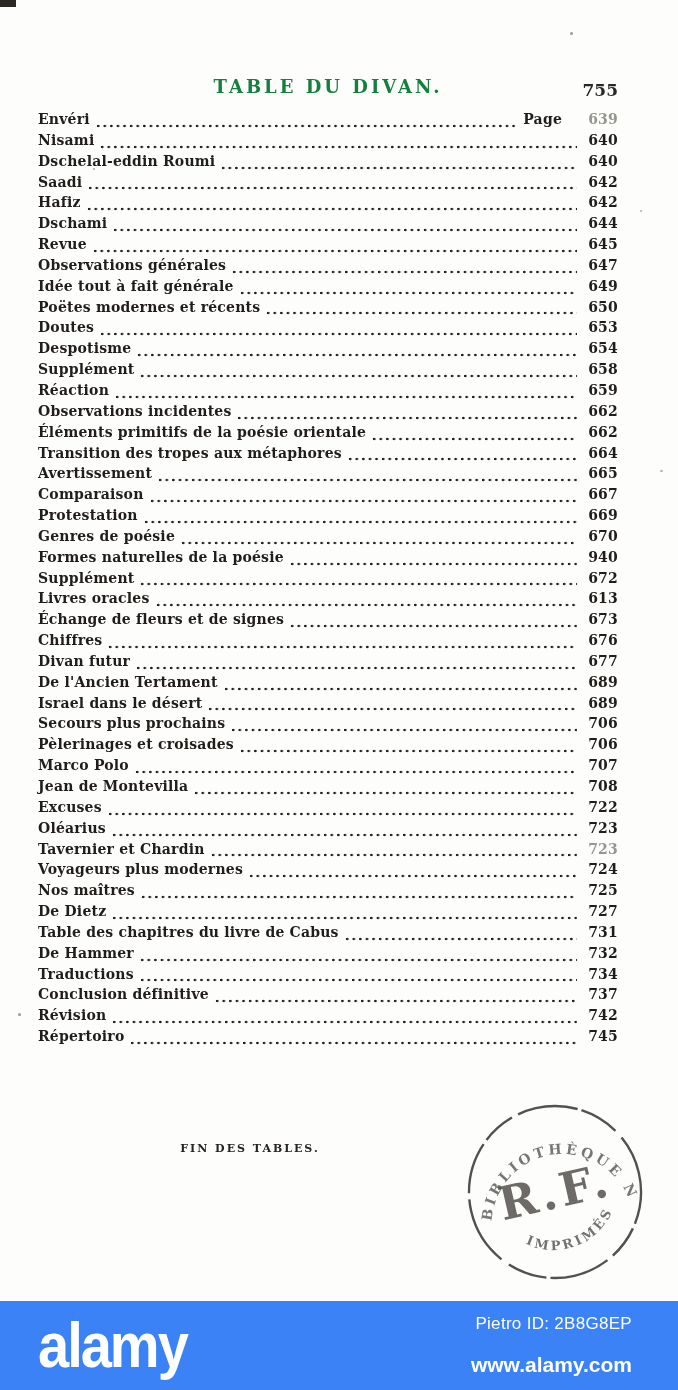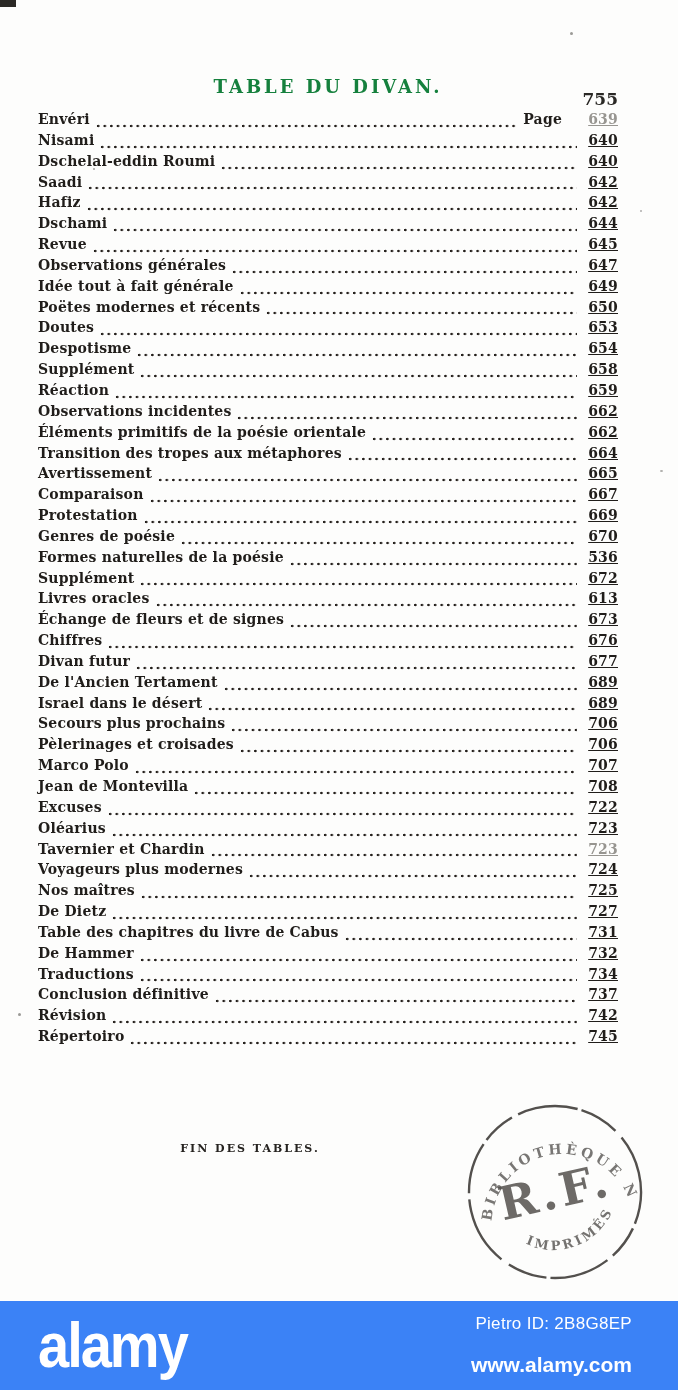--- a/index.html
+++ b/index.html
@@ -10,32 +10,32 @@
     overflow:hidden;
     font-family:"DejaVu Serif", serif;
     color:#1d1b19;
   }
   
   .header{position:absolute;top:76px;left:38px;right:60px;height:24px;}
   .header-title{
     text-align:center;font-size:18px;font-weight:700;letter-spacing:3px;
     color:#15803d;
   }
-  .header-page{position:absolute;right:0;top:13px;font-size:17px;font-weight:700;color:#2a2825;}
+  .header-page{position:absolute;right:0;top:4px;font-size:17px;font-weight:700;color:#2a2825;}
   
   .toc{position:absolute;top:111px;left:38px;right:60px;}
   .toc-row{display:flex;align-items:baseline;height:20.85px;font-size:14px;font-weight:700;letter-spacing:.2px;color:#201d1a;}
   .toc-title{white-space:nowrap;}
   .leader{
     flex:1;align-self:flex-end;height:7px;margin:0 5px 3px 6px;
     background-image:radial-gradient(circle at 2px 4px,#241f1b 1.25px,rgba(0,0,0,0) 1.6px);
     background-size:6.6px 7px;background-repeat:repeat-x;background-position:left bottom;
   }
   .page-label{white-space:nowrap;margin-right:20px;}
-  .toc-page{width:36px;text-align:right;text-decoration:underline;}
+  .toc-page{width:36px;text-align:right;}
   .toc-page.faded{color:#979590;}
   
   .fin{
     position:absolute;top:1142px;left:160px;width:180px;text-align:center;
     font-size:11px;font-weight:700;letter-spacing:2px;color:#262320;
   }
   
   .stamp{position:absolute;left:452px;top:1096px;width:206px;height:192px;opacity:.82;}
   
   .alamy-bar{
@@ -217,21 +217,21 @@
       <span class="toc-title">Genres de poésie</span>
       <span class="leader"></span>
 
       <span class="toc-page">670</span>
     </div>
 
     <div class="toc-row">
       <span class="toc-title">Formes naturelles de la poésie</span>
       <span class="leader"></span>
 
-      <span class="toc-page">536</span>
+      <span class="toc-page">940</span>
     </div>
 
     <div class="toc-row">
       <span class="toc-title">Supplément</span>
       <span class="leader"></span>
 
       <span class="toc-page">672</span>
     </div>
 
     <div class="toc-row">

